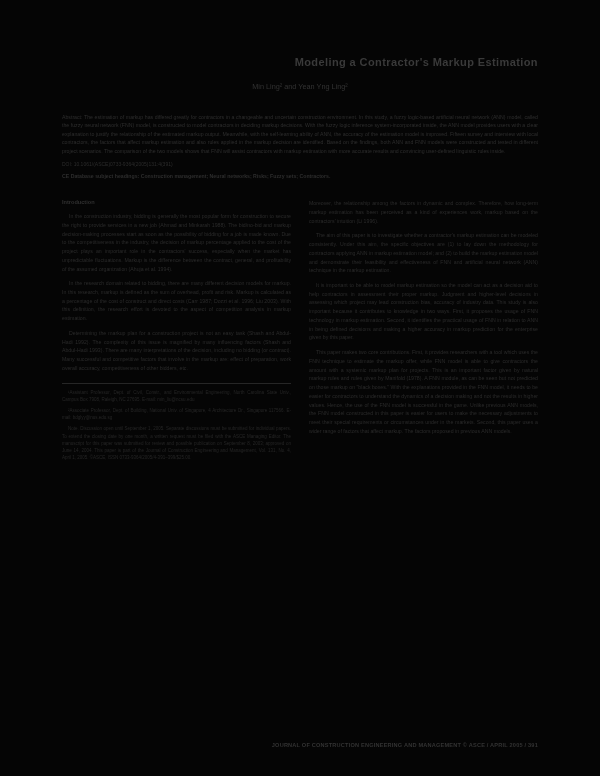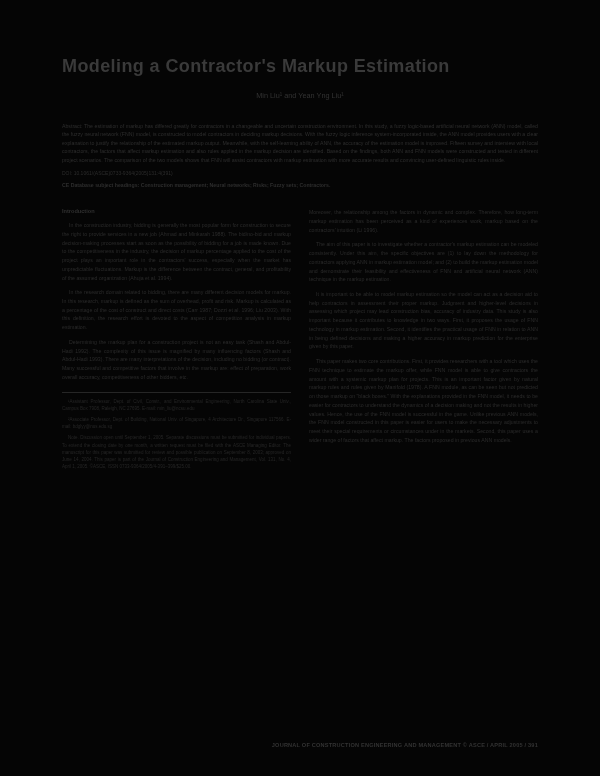--- a/index.html
+++ b/index.html
@@ -30,22 +30,22 @@
     height: 776px;
     background: #050505;
   }
   .content {
     position: absolute;
     left: 62px;
     top: 56px;
     width: 476px;
   }
   .title {
-    text-align: left;
-    font-size: 18px;
+    text-align: right;
+    font-size: 11px;
     font-weight: bold;
     letter-spacing: 0.4px;
     color: #3a3a3a;
     margin: 0 0 14px 0;
     font-family: "Liberation Sans", sans-serif;
   }
   .authors {
     text-align: center;
     font-size: 7.3px;
     color: #333333;
@@ -125,21 +125,21 @@
   }
 </style>
 </head>
 <body>
 
 <div class="page">
   <div class="sheet">
     <div class="content">
 
       <h1 class="title">Modeling a Contractor's Markup Estimation</h1>
-      <div class="authors">Min Liu¹ and Yean Yng Liu¹</div>
+      <div class="authors">Min Ling² and Yean Yng Ling²</div>
 
       <div class="abstract">Abstract: The estimation of markup has differed greatly for contractors in a changeable and uncertain construction environment. In this study, a fuzzy logic-based artificial neural network (ANN) model, called the fuzzy neural network (FNN) model, is constructed to model contractors in deciding markup decisions. With the fuzzy logic inference system-incorporated inside, the ANN model provides users with a clear explanation to justify the relationship of the estimated markup output. Meanwhile, with the self-learning ability of ANN, the accuracy of the estimation model is improved. Fifteen survey and interview with local contractors, the factors that affect markup estimation and also rules applied in the markup decision are identified. Based on the findings, both ANN and FNN models were constructed and tested in different project scenarios. The comparison of the two models shows that FNN will assist contractors with markup estimation with more accurate results and convincing user-defined linguistic rules inside.</div>
       <div class="doi">DOI: 10.1061/(ASCE)0733-9364(2005)131:4(391)</div>
       <div class="subject">CE Database subject headings: Construction management; Neural networks; Risks; Fuzzy sets; Contractors.</div>
 
       <div class="columns">
         <div class="col">
           <div class="sec-head">Introduction</div>
           <p class="body">In the construction industry, bidding is generally the most popular form for construction to secure the right to provide services in a new job (Ahmad and Minkarah 1988). The bid/no-bid and markup decision-making processes start as soon as the possibility of bidding for a job is made known. Due to the competitiveness in the industry, the decision of markup percentage applied to the cost of the project plays an important role in the contractors' success, especially when the market has unpredictable fluctuations. Markup is the difference between the contract, general, and profitability of the assumed organization (Ahuja et al. 1994).</p>
           <p class="body">In the research domain related to bidding, there are many different decision models for markup. In this research, markup is defined as the sum of overhead, profit and risk. Markup is calculated as a percentage of the cost of construct and direct costs (Carr 1987; Dozzi et al. 1996; Liu 2003). With this definition, the research effort is devoted to the aspect of competition analysis in markup estimation.</p>

